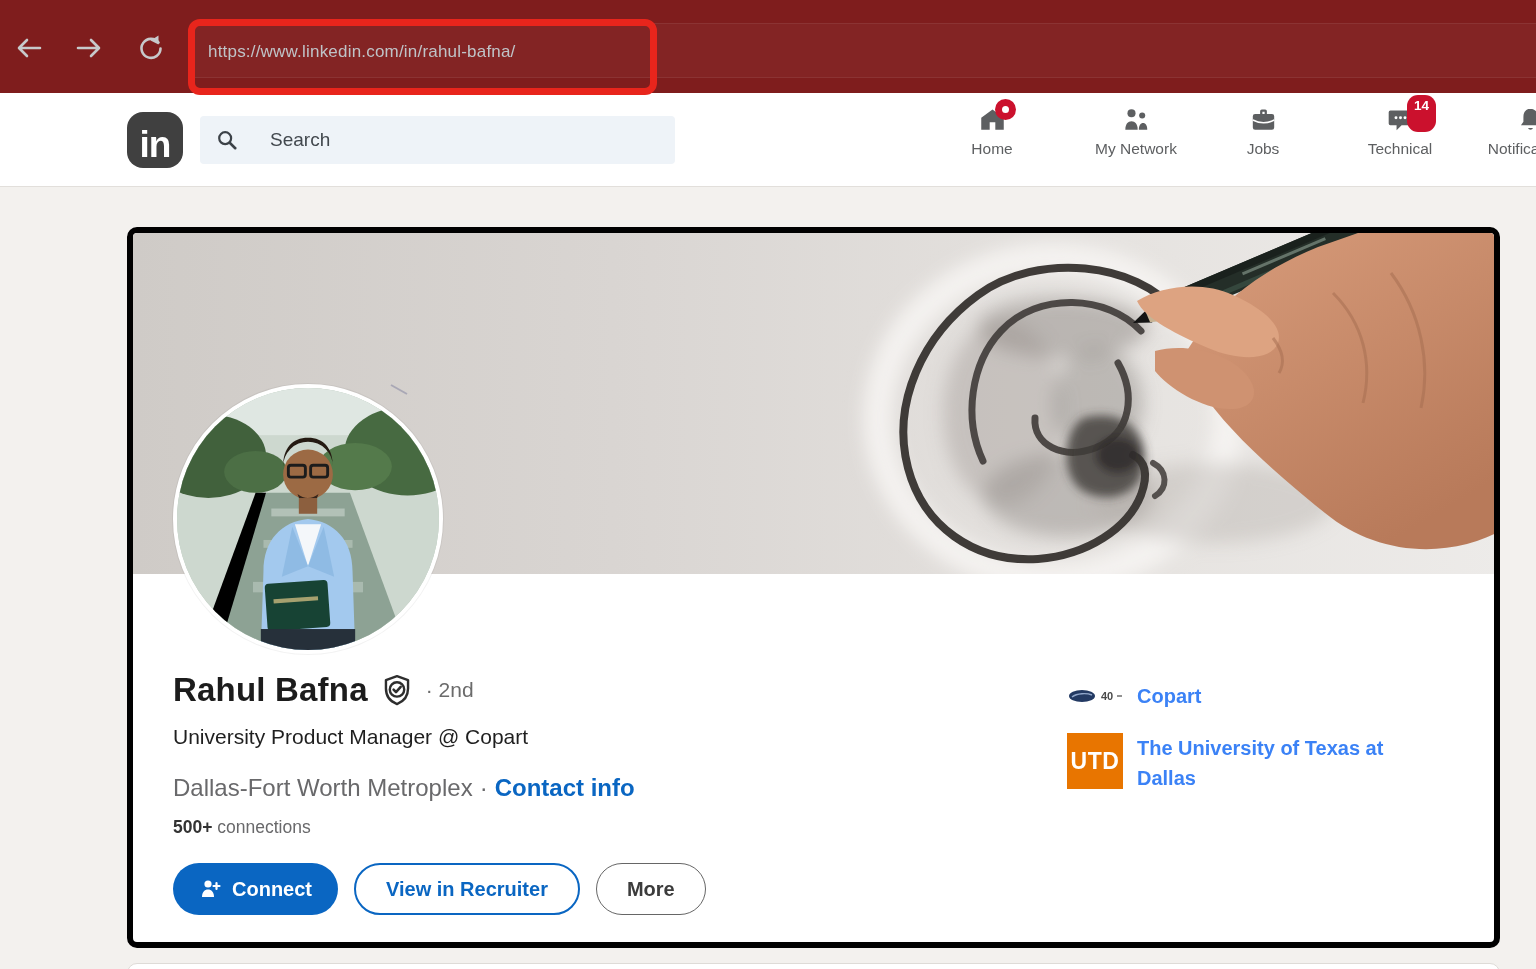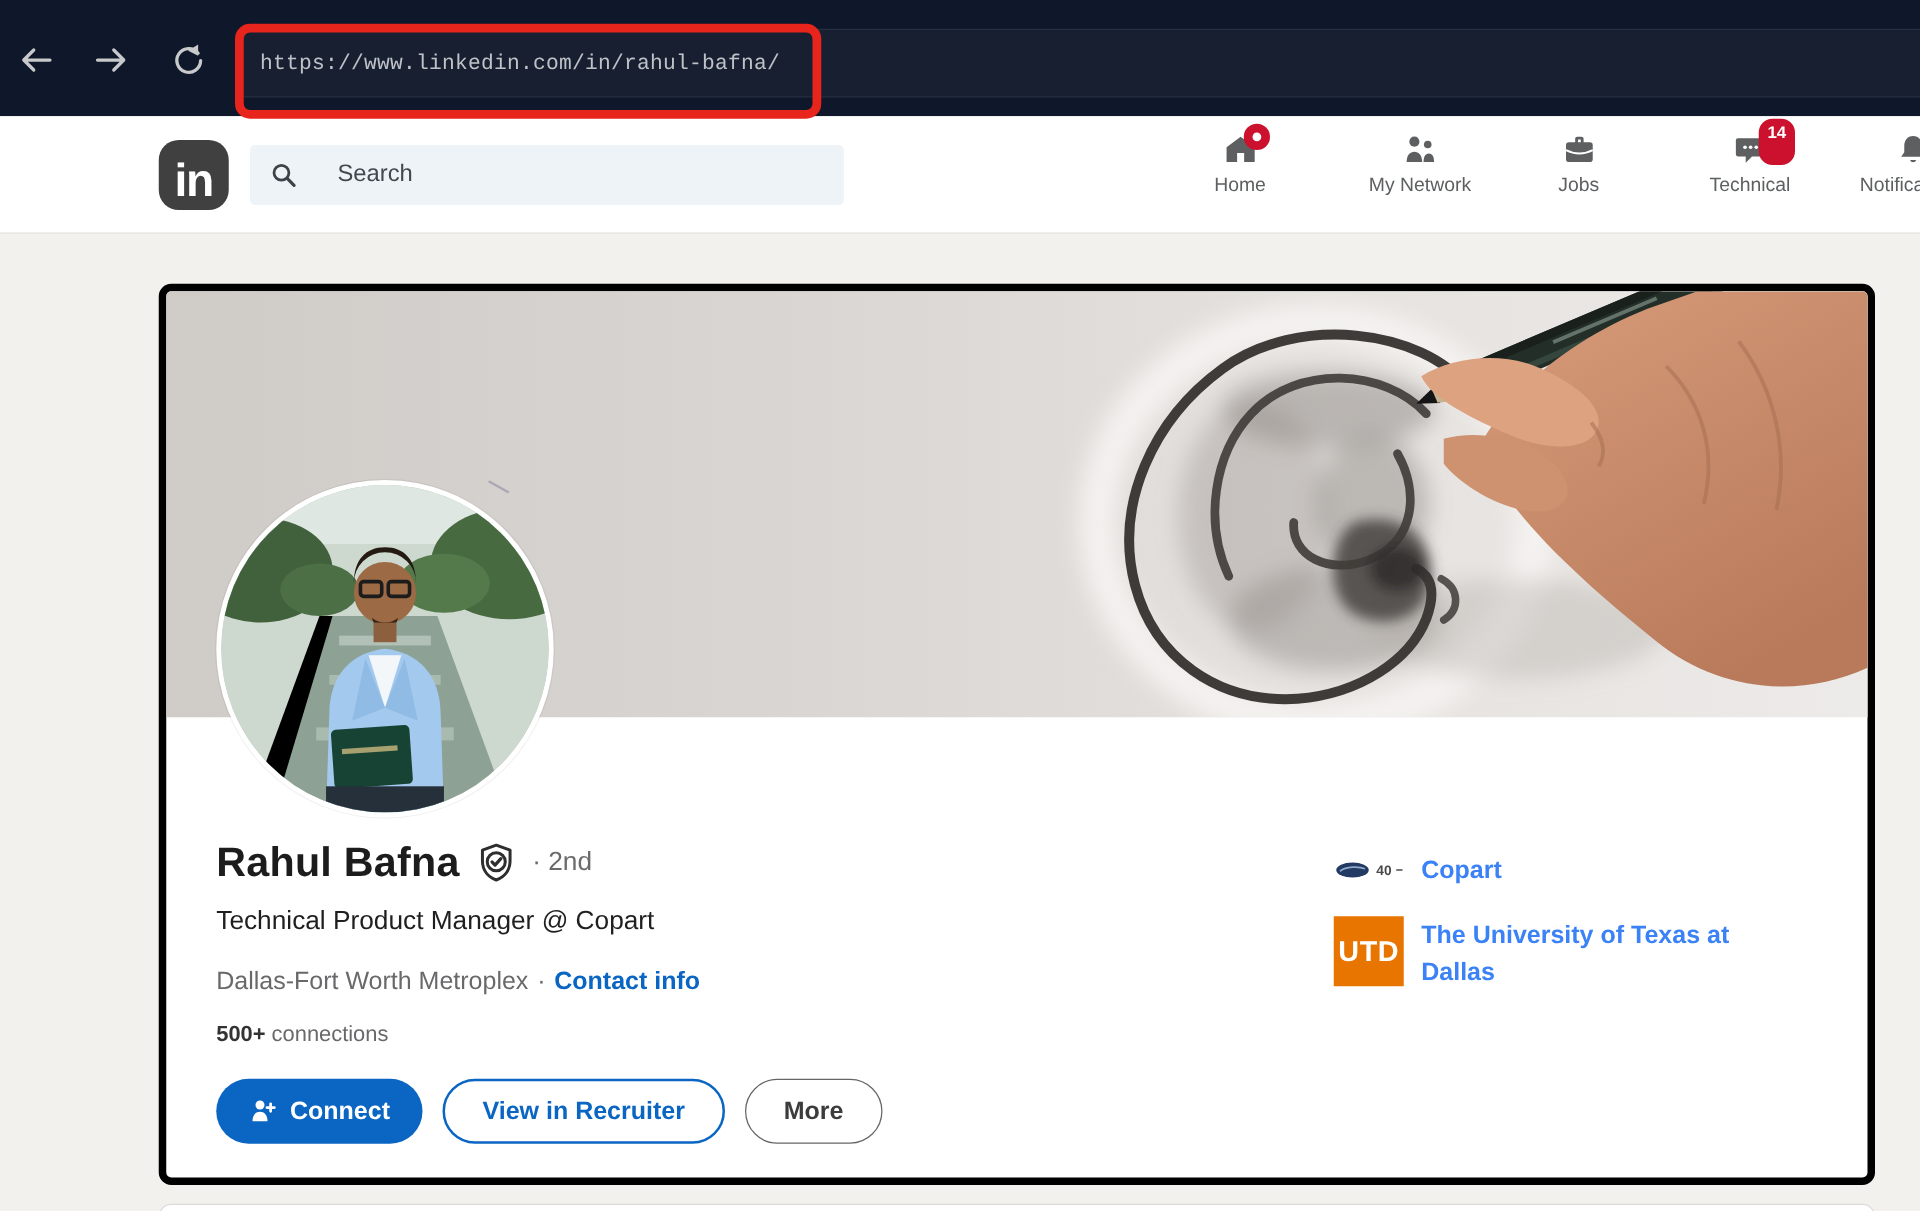--- a/index.html
+++ b/index.html
@@ -1,20 +1,20 @@
 <!DOCTYPE html>
 <html><head>
 <meta charset="utf-8">
 <style>
   * { margin:0; padding:0; box-sizing:border-box; }
   html,body { width:1536px; height:969px; overflow:hidden; background:#f3f1ee;
               font-family:"Liberation Sans", sans-serif; }
 
   
-  .browser-bar { position:absolute; left:0; top:0; width:1536px; height:93px; background:#0f172a;font-family:Liberation Mono, monospace; }
+  .browser-bar { position:absolute; left:0; top:0; width:1536px; height:93px; background:#7f1d1d; }
   .browser-btn { position:absolute; top:31px; width:34px; height:34px; display:flex; align-items:center; justify-content:center; cursor:pointer; }
   .omnibox { position:absolute; left:192px; right:0; top:23px; height:55px; background:rgba(255,255,255,0.035);
              border-top:1px solid rgba(255,255,255,0.07); border-bottom:1px solid rgba(255,255,255,0.07); }
   .omnibox-url { position:absolute; left:16px; top:0; line-height:55px; font-size:17px; color:#bfc3c7; letter-spacing:.2px; white-space:nowrap; }
   .annotation-rect { position:absolute; left:188px; top:19px; width:469px; height:76px;
                      border:7px solid #e8251c; border-radius:12px; pointer-events:none; z-index:5; }
 
   
   .li-nav { position:absolute; left:0; top:93px; width:1536px; height:94px; background:#ffffff; border-bottom:1px solid #e2dfdb; }
   .li-logo { position:absolute; left:127px; top:19px; width:56px; height:56px; background:#404040; border-radius:16px;
@@ -39,21 +39,21 @@
           border:6px solid #000000; border-radius:10px; overflow:hidden; }
   .banner { position:absolute; left:0; top:0; width:1373px; height:341px; cursor:pointer; }
   .avatar { position:absolute; left:40px; top:151px; width:270px; height:270px; border-radius:50%;
             border:4px solid #ffffff; overflow:hidden; background:#b9c9bb; box-shadow:0 0 0 1px rgba(0,0,0,.05); cursor:pointer; }
 
   .name-row { position:absolute; left:40px; top:438px; display:flex; align-items:center; }
   .profile-name { font-size:33px; font-weight:bold; color:#1c1c1c; letter-spacing:.2px; }
   .verified { margin-left:12px; display:flex; align-items:center; }
   .degree { margin-left:12px; font-size:21px; color:#6b6b6b; }
   .headline { position:absolute; left:40px; top:492px; font-size:21px; color:#1f1f1f; }
-  .loc-row { position:absolute; left:40px; top:541px; font-size:20px; color:#69696b; }
+  .loc-row { position:absolute; left:40px; top:541px; font-size:24px; color:#69696b; }
   .loc-sep { margin:0 7px; }
   .contact-link { color:#0a66c2; font-weight:bold; cursor:pointer; }
   .conn-row { position:absolute; left:40px; top:584px; font-size:17.5px; color:#69696b; cursor:pointer; }
   .conn-count { font-weight:bold; color:#333; }
 
   .btn-row { position:absolute; left:40px; top:630px; display:flex; gap:16px; }
   .btn { height:52px; border-radius:26px; display:inline-flex; align-items:center; justify-content:center;
          font-size:20px; font-weight:bold; cursor:pointer; font-family:"Liberation Sans", sans-serif; }
   .btn-primary { background:#0a66c2; color:#fff; padding:0 26px; gap:9px; border:none; }
   .btn-outline-blue { background:#fff; color:#0a66c2; border:2px solid #0a66c2; padding:0 30px; }
@@ -266,21 +266,21 @@
     <span class="verified">
       <svg width="34" height="34" viewBox="0 0 24 24">
         <path d="M12 2.2 L19.8 5 V11 C19.8 16.4 16.6 20.2 12 21.9 C7.4 20.2 4.2 16.4 4.2 11 V5 Z" fill="none" stroke="#2e2e2e" stroke-width="1.7" stroke-linejoin="round"></path>
         <circle cx="12" cy="11.6" r="5.1" fill="none" stroke="#2e2e2e" stroke-width="1.7"></circle>
         <path d="M9.6 11.7 L11.3 13.5 L14.6 9.8" fill="none" stroke="#2e2e2e" stroke-width="1.8" stroke-linecap="round" stroke-linejoin="round"></path>
       </svg>
     </span>
     <span class="degree">· 2nd</span>
   </div>
 
-  <div class="headline">Technical Product Manager @ Copart</div>
+  <div class="headline">University Product Manager @ Copart</div>
 
   <div class="loc-row">
     <span>Dallas-Fort Worth Metroplex</span><span class="loc-sep">·</span><span class="contact-link">Contact info</span>
   </div>
 
   <div class="conn-row">
     <span class="conn-count">500+</span>
     <span>connections</span>
   </div>
 

